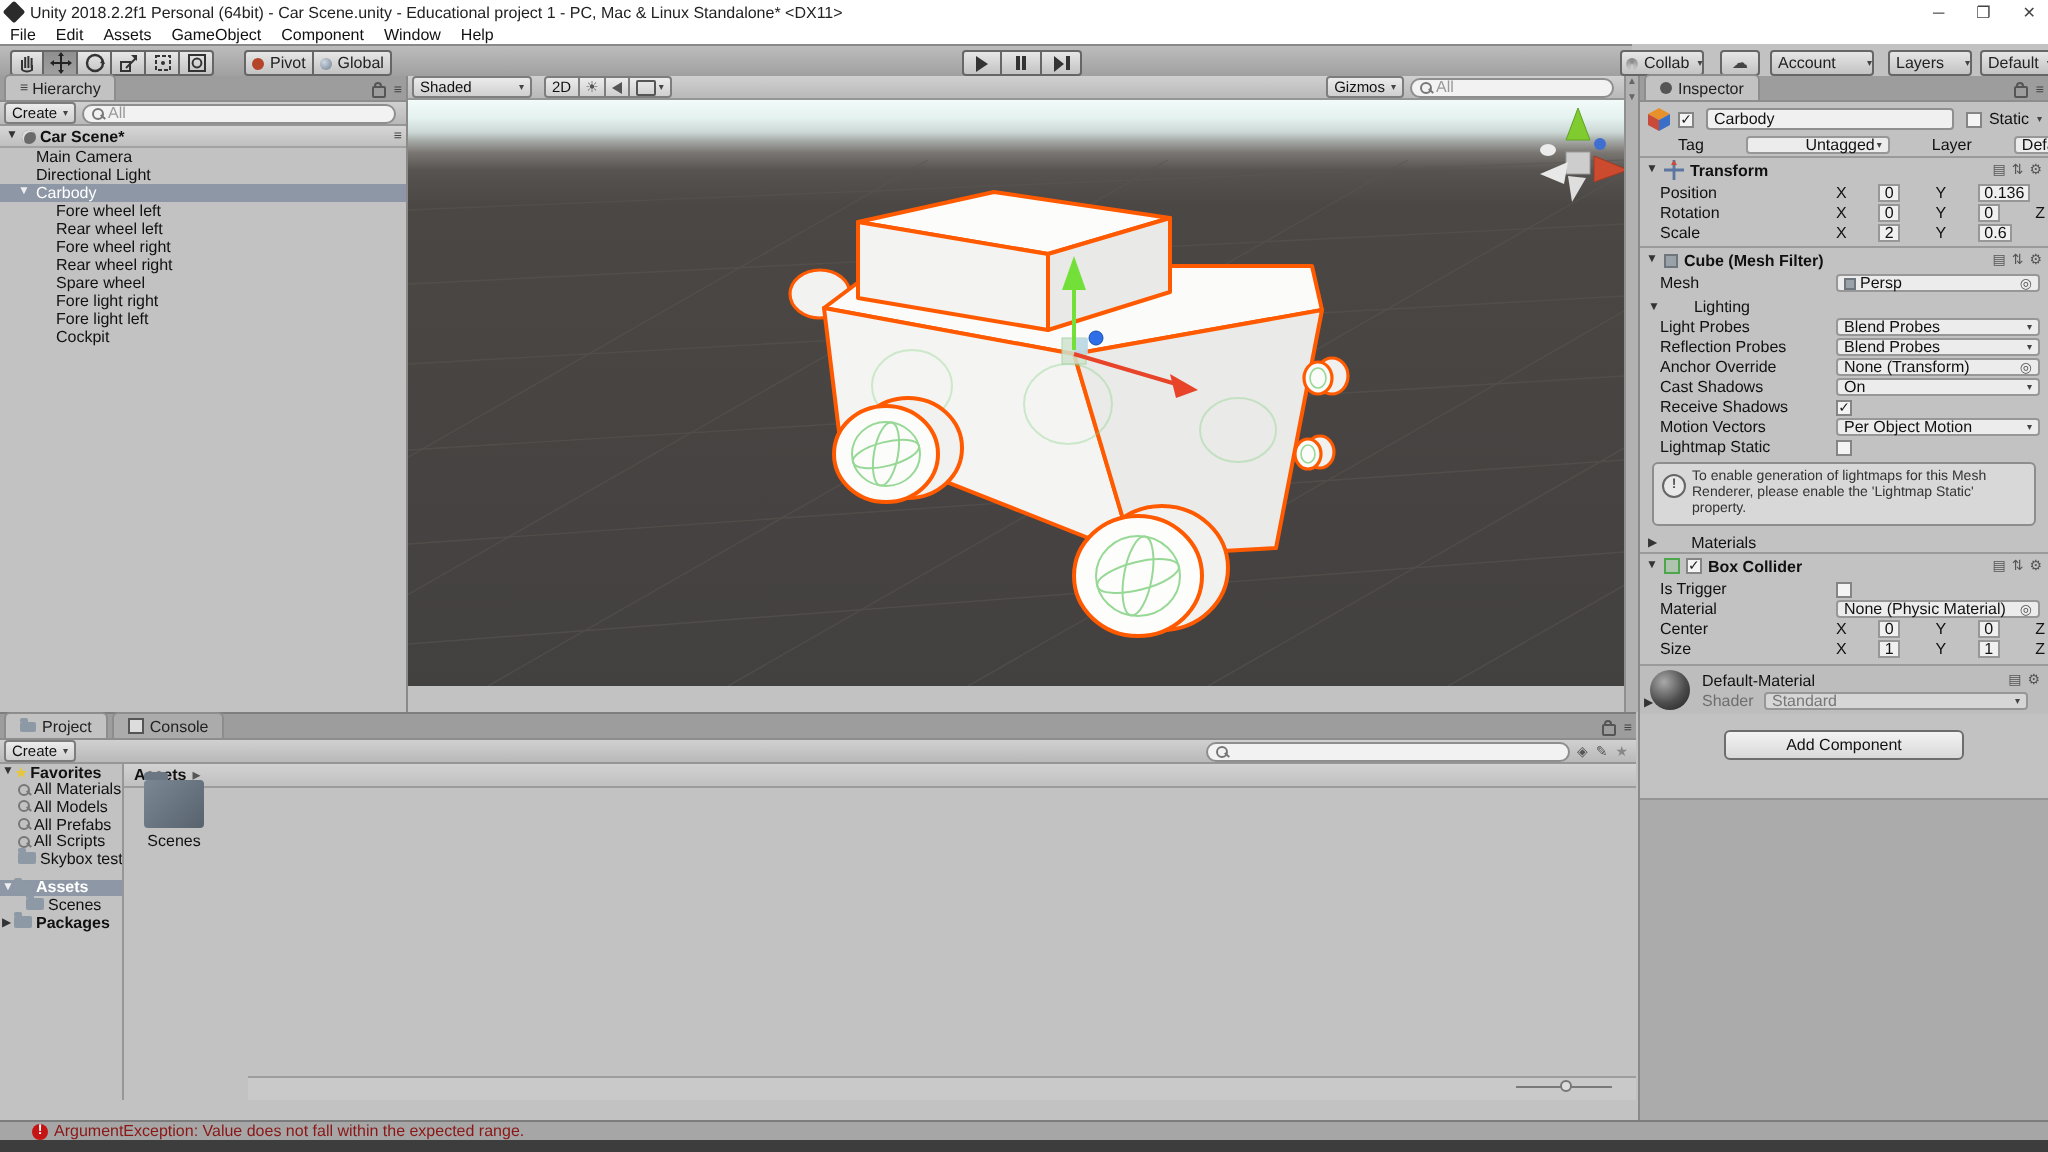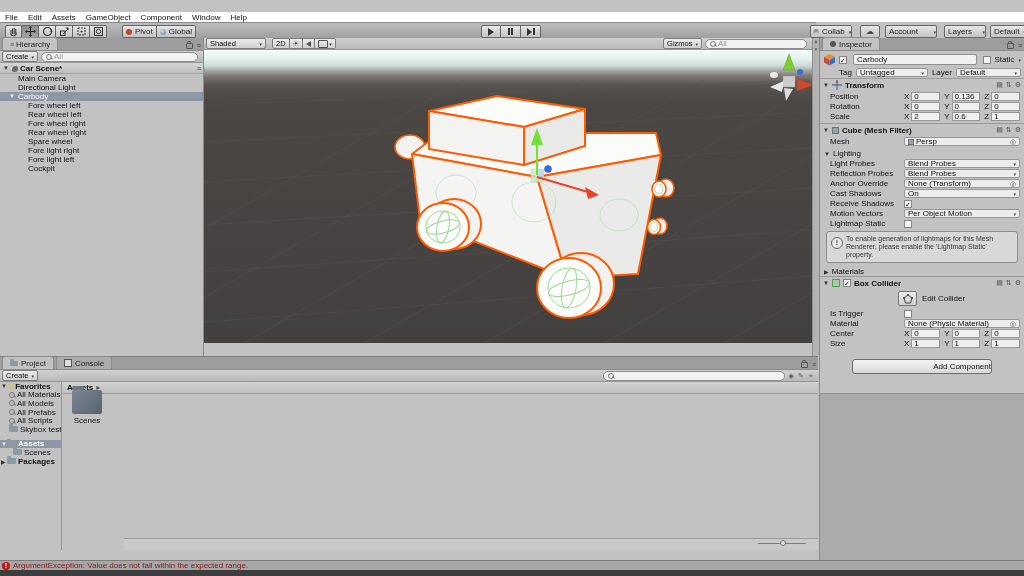--- a/index.html
+++ b/index.html
@@ -68,31 +68,31 @@
 
   
   #inspector{left:819px;top:38px;width:205px;height:522px;background:#ababab;box-sizing:border-box;border-left:1px solid #8a8a8a;}
   #insp-content{background:#c2c2c2;border-bottom:1px solid #949494;}
   .ihead{padding:2px 3px 1px 3px;}
   .namefield{flex:1;height:9px;background:#f0f0f0;border:1px solid #8f8f8f;border-radius:2px;display:flex;align-items:center;padding:0 3px;margin:0 3px;font-size:8px;}
   .cb{width:8px;height:8px;background:#f4f4f4;border:1px solid #858585;box-sizing:border-box;font-size:7px;line-height:7px;text-align:center;color:#1a1a1a;flex:none;}
   .comp-head{height:12px;border-top:1px solid #9a9a9a;display:flex;align-items:center;padding:0 3px;gap:3px;background:#c2c2c2;font-size:8px;}
   .comp-head b{font-size:8px;}
   .cicons{margin-left:auto;display:flex;gap:3px;color:#555;font-size:7px;align-items:center;}
-  .prow{display:flex;align-items:center;padding:1px 4px 0 10px;height:9px;}
+  .prow{display:flex;align-items:center;padding:1px 4px 0 10px;height:9px;gap:14px;}
   .plabel{width:74px;flex:none;font-size:8px;color:#111;}
   .dd{flex:1;height:9px;background:#ececec;border:1px solid #979797;border-radius:2px;display:flex;align-items:center;padding:0 3px;font-size:8px;box-sizing:border-box;}
   .dd .val{flex:1;white-space:nowrap;overflow:hidden;}
   .nf{width:26px;height:9px;background:#f0f0f0;border:1px solid #979797;font-size:8px;padding:0 2px;box-sizing:border-box;display:flex;align-items:center;flex:1;}
   .axl{font-size:8px;margin:0 2px 0 4px;color:#111;}
   .infobox{margin:3px 6px;border:1px solid #8d8d8d;border-radius:3px;background:#d8d8d8;position:relative;padding:3px 4px 3px 19px;font-size:7px;line-height:8px;color:#333;}
   .infoicon{position:absolute;left:4px;top:5px;width:10px;height:10px;border:1px solid #666;border-radius:50%;color:#555;font-size:7px;line-height:10px;text-align:center;font-weight:bold;background:#e9e9e9;}
   .matstrip{border-top:1px solid #9a9a9a;background:#bdbdbd;height:24px;position:relative;}
   .sphere{position:absolute;left:5px;top:2px;width:20px;height:20px;border-radius:50%;background:radial-gradient(circle at 35% 30%,#a9a9a9,#4d4d4d 55%,#1f1f1f);}
-  .addcomp{display:block;margin:8px auto;width:118px;height:13px;background:linear-gradient(#f3f3f3,#d9d9d9);border:1px solid #6d6d6d;border-radius:3px;font-size:8px;text-align:right;line-height:13px;padding-left:20px;}
+  .addcomp{display:block;margin:8px auto;width:118px;height:13px;background:linear-gradient(#f3f3f3,#d9d9d9);border:1px solid #6d6d6d;border-radius:3px;font-size:8px;text-align:center;line-height:13px;}
   .minicube{width:7px;height:7px;background:#9aa1a8;border:1px solid #6e757c;box-sizing:border-box;}
   .picker{margin-left:3px;color:#555;font-size:7px;}
   .cubeicon{width:13px;height:13px;flex:none;}
   .boxcoll-icon{width:8px;height:8px;border:1px solid #4ca64c;box-sizing:border-box;background:rgba(120,200,120,.25);}
   .editcoll{display:flex;align-items:center;gap:5px;padding:2px 0 2px 78px;}
   .editcoll .ebtn{width:17px;height:13px;border:1px solid #777;border-radius:2px;background:linear-gradient(#ececec,#cfcfcf);display:flex;align-items:center;justify-content:center;}
 
   
   #project{left:0;top:356px;width:818px;height:204px;background:#c2c2c2;box-sizing:border-box;border-top:1px solid #7e7e7e;}
   #proj-body{position:relative;height:168px;}
@@ -108,30 +108,39 @@
   .msearch2{margin:0 2px 0 9px;}
   #proj-right{position:absolute;left:62px;top:0;right:0;height:168px;}
   #breadcrumb{height:11px;background:linear-gradient(#d2d2d2,#c0c0c0);border-bottom:1px solid #9c9c9c;display:flex;align-items:center;padding-left:5px;gap:3px;font-size:8px;font-weight:bold;}
   #bigfolder{position:absolute;left:10px;top:8px;width:30px;height:24px;background:linear-gradient(135deg,#7b8894,#57626d);border-radius:2px;}
   #bigfolder::before{content:"";position:absolute;left:0;top:-4px;width:12px;height:4px;background:#6b7884;border-radius:2px 2px 0 0;}
   #proj-bottom{position:absolute;left:62px;bottom:0;right:0;height:11px;background:#c9c9c9;border-top:1px solid #9d9d9d;}
   .slider{position:absolute;right:12px;top:4px;width:48px;height:1px;background:#7a7a7a;}
   .sliderknob{position:absolute;right:32px;top:1px;width:6px;height:6px;border-radius:50%;background:#ddd;border:1px solid #777;box-sizing:border-box;}
 
   
-  #statusbar{left:0;top:560px;width:1024px;height:10px;background:#a6a6a6;border-top:1px solid #7c7c7c;display:flex;align-items:center;box-sizing:border-box;padding-left:2px;gap:3px;}
+  #statusbar{left:0;top:560px;width:1024px;height:10px;background:#a6a6a6;border-top:1px solid #7c7c7c;display:flex;align-items:center;box-sizing:border-box;padding-left:16px;gap:3px;}
   #statusbar .err{color:#8c1616;font-size:8px;white-space:nowrap;}
   .erricon{width:8px;height:8px;border-radius:50%;background:#c41414;color:#fff;font-size:7px;font-weight:bold;text-align:center;line-height:8px;flex:none;}
   #bottomstrip{left:0;top:570px;width:1024px;height:6px;background:#3d3d3d;}
 </style>
 </head>
 <body>
 
 <div id="app">
 
+  <div class="abs" id="titlebar">
+    <span id="unity-logo"></span>
+    <span class="title">Unity 2018.2.2f1 Personal (64bit) - Car Scene.unity - Educational project 1 - PC, Mac &amp; Linux Standalone* &lt;DX11&gt;</span>
+    <span id="win-controls">
+      <span>─</span>
+      <span>❐</span>
+      <span>✕</span>
+    </span>
+  </div>
 
   <div class="abs" id="menubar">
     <span class="mi">File</span>
     <span class="mi">Edit</span>
     <span class="mi">Assets</span>
     <span class="mi">GameObject</span>
     <span class="mi">Component</span>
     <span class="mi">Window</span>
     <span class="mi">Help</span>
   </div>
@@ -448,21 +457,21 @@
             <polygon points="12,4 6.5,7 6.5,12.5 12,9.5" fill="#3a6fc8"></polygon>
           </svg>
           <span class="cb"><span>✓</span></span>
           <span class="namefield">
               <span>Carbody</span>
             </span>
           <span class="cb"></span>
           <span>Static</span>
           <span class="dda">▾</span>
         </div>
-        <div class="row" style="gap:4px;margin-top:2px;padding-left:16px;">
+        <div class="row" style="gap:21px;margin-top:2px;padding-left:16px;text-align:right;">
           <span>Tag</span>
           <span class="dd" style="width:72px;flex:none;">
             <span class="val">Untagged</span>
             <span class="dda">▾</span>
           </span>
           <span>Layer</span>
           <span class="dd" style="flex:1;">
             <span class="val">Default</span>
             <span class="dda">▾</span>
           </span>
@@ -607,31 +616,20 @@
         <span class="fold" style="position:static;">▼</span>
         <span class="boxcoll-icon"></span>
         <span class="cb"><span>✓</span></span>
         <b>Box Collider</b>
         <span class="cicons">
           <span>▤</span>
           <span>⇅</span>
           <span>⚙</span>
         </span>
       </div>
-      <div class="editcoll">
-        <span class="ebtn">
-          <svg width="10" height="10" viewBox="0 0 10 10">
-              <polygon points="5,1 9,4 7.5,9 2.5,9 1,4" fill="none" stroke="#444" stroke-width="1"></polygon>
-              <circle cx="5" cy="1" r="1" fill="#444"></circle>
-              <circle cx="9" cy="4" r="1" fill="#444"></circle>
-              <circle cx="1" cy="4" r="1" fill="#444"></circle>
-            </svg>
-        </span>
-        <span>Edit Collider</span>
-      </div>
       <div class="prow">
           <span class="plabel">Is Trigger</span>
         <span class="cb"></span>
       </div>
       <div class="prow">
           <span class="plabel">Material</span>
         <span class="dd">
             <span class="val">None (Physic Material)</span>
             <span class="picker">◎</span>
           </span>
@@ -660,20 +658,34 @@
         <span class="axl">Y</span>
           <span class="nf">
             <span>1</span>
           </span>
         <span class="axl">Z</span>
           <span class="nf">
             <span>1</span>
           </span>
       </div>
 
+      <div class="matstrip">
+        <span class="sphere"></span>
+        <span style="position:absolute;left:31px;top:3px;font-size:8px;">Default-Material</span>
+        <span style="position:absolute;right:4px;top:3px;" class="cicons">
+          <span>▤</span>
+          <span>⚙</span>
+        </span>
+        <span class="fold" style="left:2px;top:15px;">▶</span>
+        <span style="position:absolute;left:31px;top:13px;color:#6e6e6e;">Shader</span>
+        <span class="dd" style="position:absolute;left:62px;top:13px;width:132px;color:#777;background:#d6d6d6;">
+          <span class="val">Standard</span>
+          <span class="dda">▾</span>
+        </span>
+      </div>
 
       <div style="height:34px;">
         <span class="addcomp">Add Component</span>
       </div>
     </div>
   </div>
 
   <div class="abs" id="project">
     <div class="tabstrip">
       <span class="tab active">

